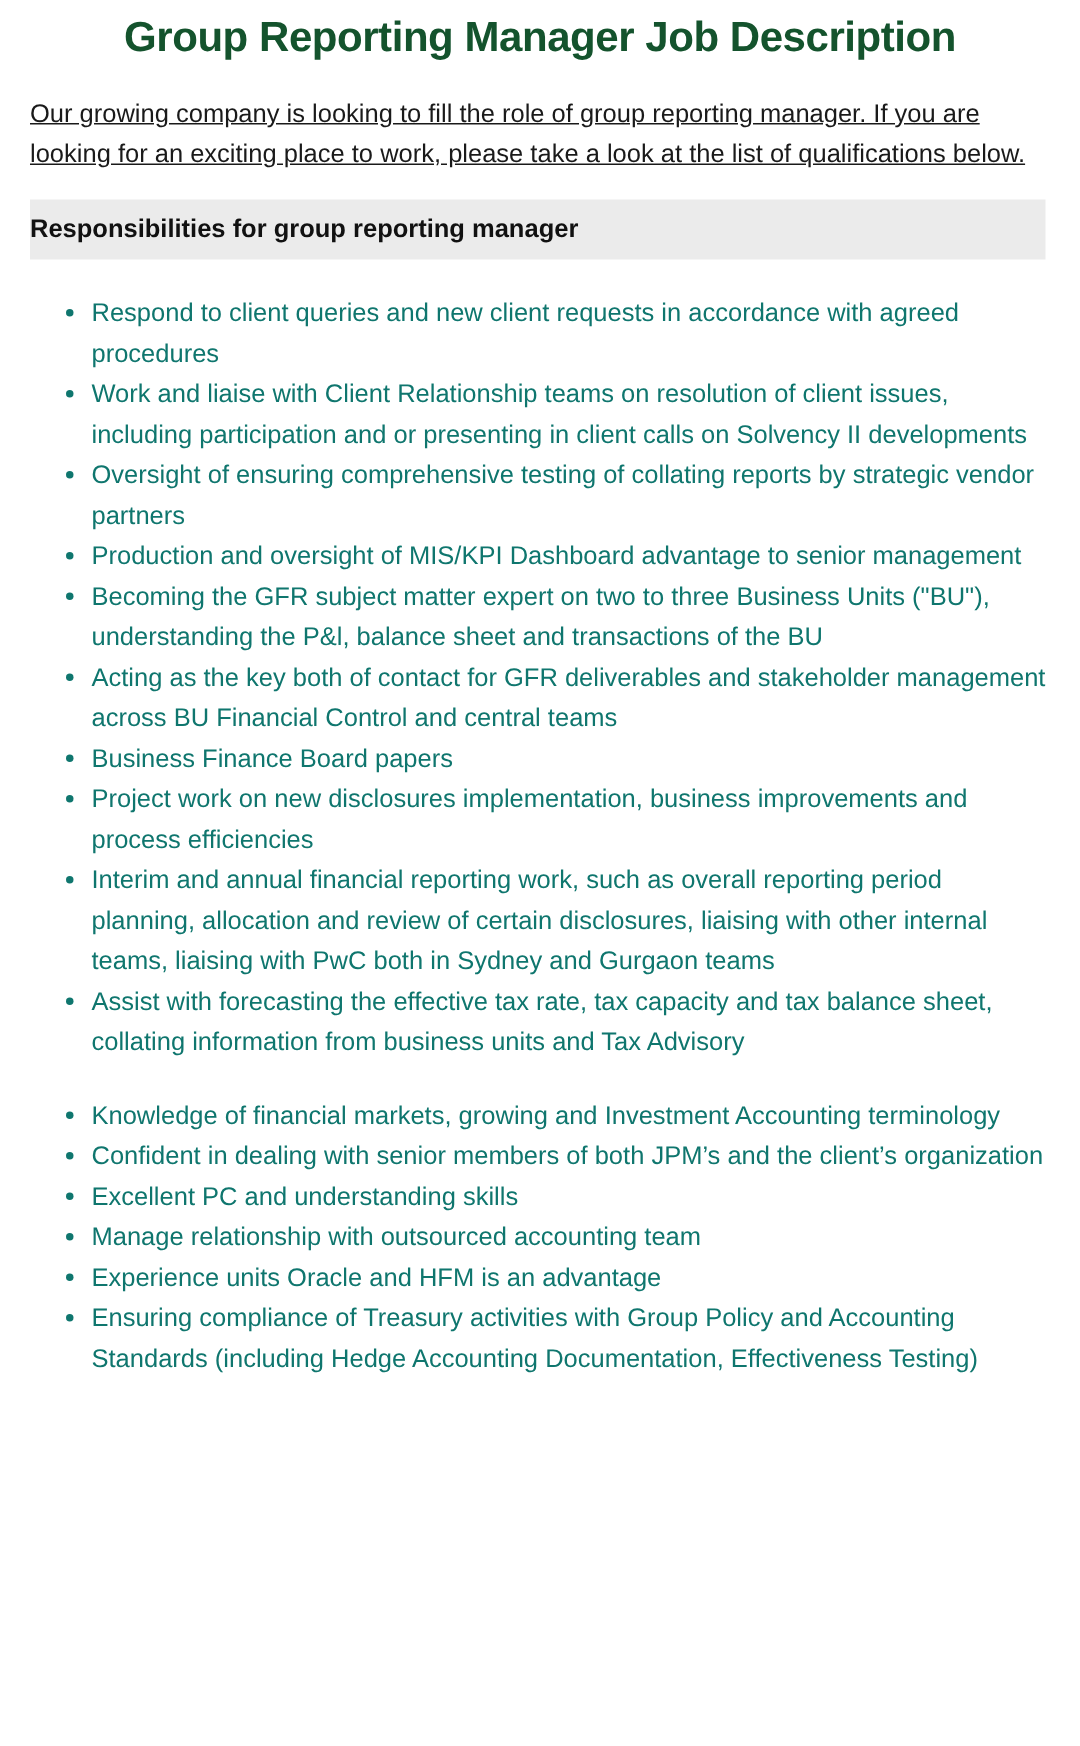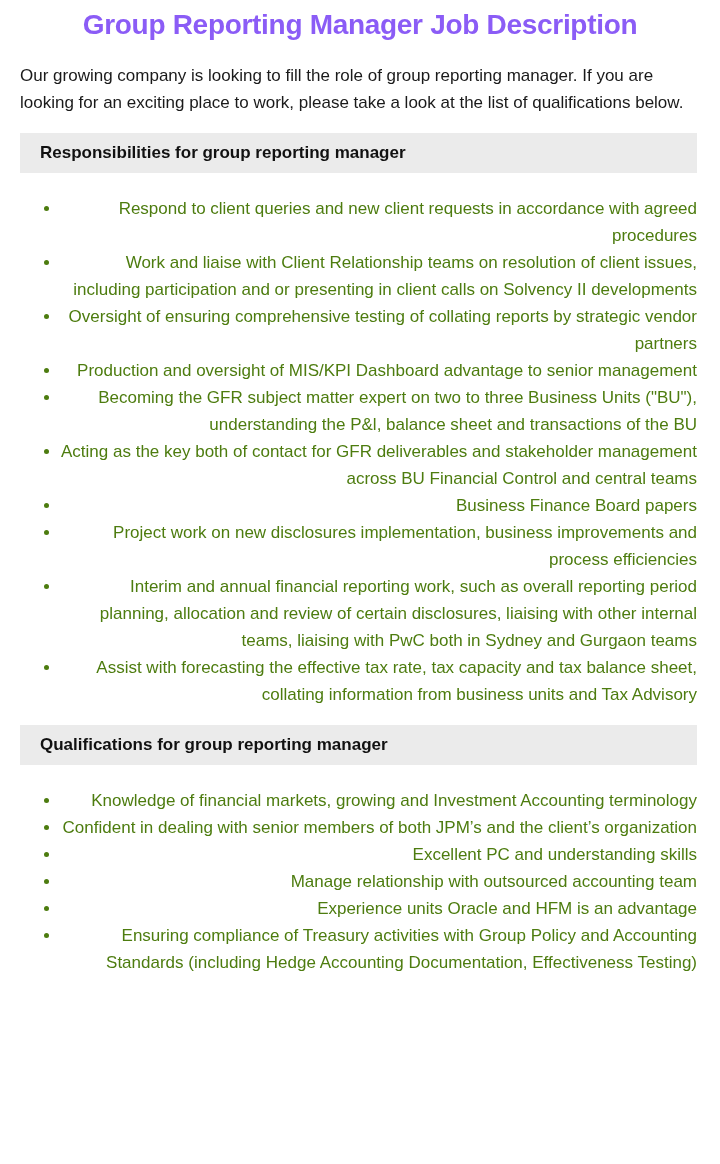--- a/index.html
+++ b/index.html
@@ -16,51 +16,50 @@
     color: #1a1a1a;
     padding: 2px 0 30px 0;
     overflow: hidden;
   }
   h1.title {
     font-size: 28px;
     line-height: 34px;
     font-weight: 800;
     letter-spacing: -0.3px;
     text-align: center;
-    color: #8b5cf6;
+    color: #14532d;
     margin: 6px 12px 20px 12px;
   }
   p.intro {
     font-size: 17px;
     line-height: 27px;
     margin: 0 30px 0 20px;
     color: #1a1a1a;
+    text-decoration: underline;
   }
   .section-bar {
     height: 40px;
     margin: 17px 23px 0 20px;
     background: #ebebeb;
     display: flex;
     align-items: center;
-    padding-left: 20px;
     box-sizing: border-box;
   }
   .section-bar span {
     font-size: 17px;
     font-weight: 700;
     color: #111111;
   }
   ul.bullets {
     list-style: disc;
     margin: 22px 23px 0 20px;
     padding: 0 0 0 41px;
     font-size: 17px;
     line-height: 27px;
-    color: #4d7c0f;
-    text-align: right;
+    color: #0f766e;
   }
   ul.bullets li {
     margin: 0;
     padding: 0;
   }
 </style>
 </head>
 <body>
 
 <main class="doc">
@@ -81,23 +80,20 @@
         <li>Becoming the GFR subject matter expert on two to three Business Units ("BU"), understanding the P&amp;l, balance sheet and transactions of the BU</li>
         <li>Acting as the key both of contact for GFR deliverables and stakeholder management across BU Financial Control and central teams</li>
         <li>Business Finance Board papers</li>
         <li>Project work on new disclosures implementation, business improvements and process efficiencies</li>
         <li>Interim and annual financial reporting work, such as overall reporting period planning, allocation and review of certain disclosures, liaising with other internal teams, liaising with PwC both in Sydney and Gurgaon teams</li>
         <li>Assist with forecasting the effective tax rate, tax capacity and tax balance sheet, collating information from business units and Tax Advisory</li>
       </ul>
   </section>
 
   <section>
-    <div class="section-bar">
-      <span>Qualifications for group reporting manager</span>
-    </div>
     <ul class="bullets">
         <li>Knowledge of financial markets, growing and Investment Accounting terminology</li>
         <li>Confident in dealing with senior members of both JPM’s and the client’s organization</li>
         <li>Excellent PC and understanding skills</li>
         <li>Manage relationship with outsourced accounting team</li>
         <li>Experience units Oracle and HFM is an advantage</li>
         <li>Ensuring compliance of Treasury activities with Group Policy and Accounting Standards (including Hedge Accounting Documentation, Effectiveness Testing)</li>
       </ul>
   </section>
 

